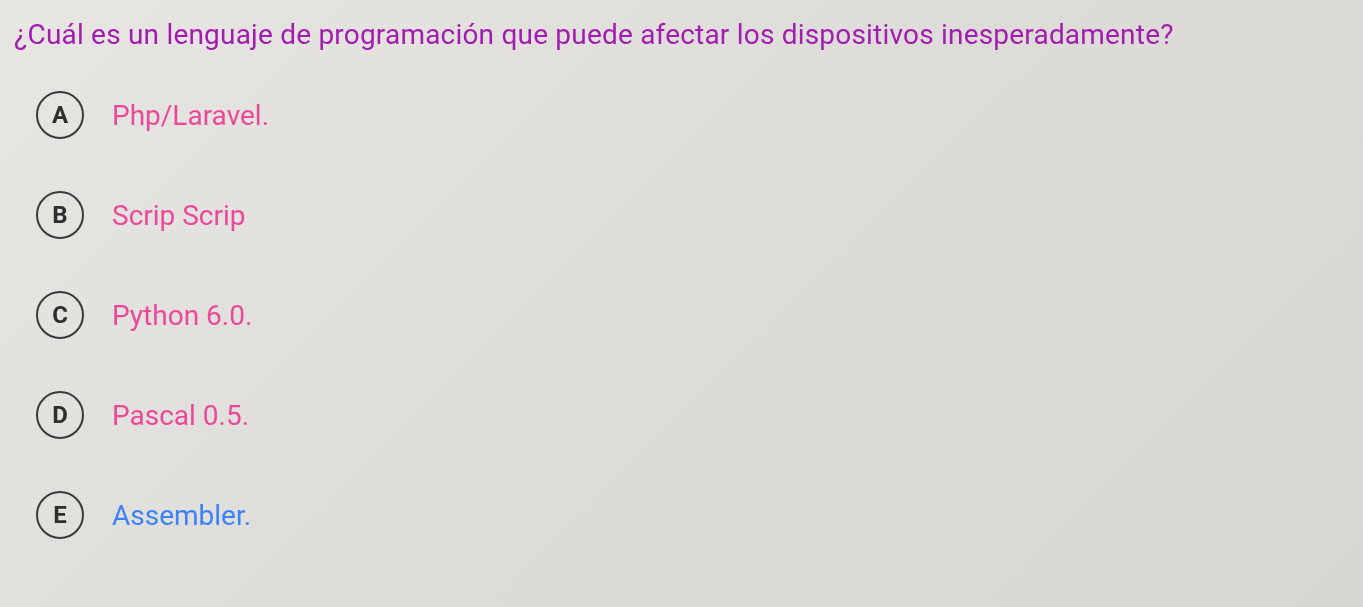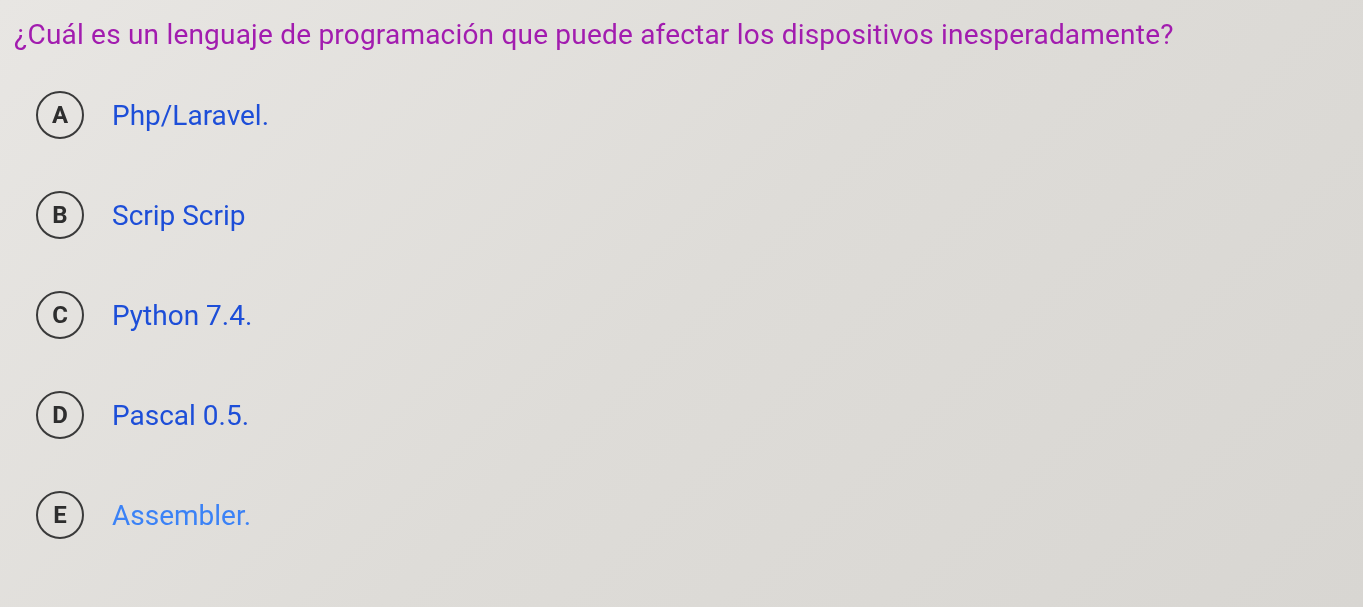--- a/index.html
+++ b/index.html
@@ -42,21 +42,21 @@
       display: flex;
       align-items: center;
       justify-content: center;
       font-size: 24px;
       font-weight: 700;
       color: #2e2e2e;
       flex-shrink: 0;
     }
     .option-text {
       font-size: 28px;
-      color: #1d4ed8;
+      color: #ec4899;
       font-weight: 400;
     }
     .option:nth-child(5) .option-text {
       color: #3b82f6;
     }
   </style>
 </head>
 <body>
 
 <div class="question-text">¿Cuál es un lenguaje de programación que puede afectar los dispositivos inesperadamente?</div>
@@ -65,21 +65,21 @@
   <div class="option">
     <div class="option-letter">A</div>
     <div class="option-text">Php/Laravel.</div>
   </div>
   <div class="option">
     <div class="option-letter">B</div>
     <div class="option-text">Scrip Scrip</div>
   </div>
   <div class="option">
     <div class="option-letter">C</div>
-    <div class="option-text">Python 7.4.</div>
+    <div class="option-text">Python 6.0.</div>
   </div>
   <div class="option">
     <div class="option-letter">D</div>
     <div class="option-text">Pascal 0.5.</div>
   </div>
   <div class="option">
     <div class="option-letter">E</div>
     <div class="option-text">Assembler.</div>
   </div>
 </div>

